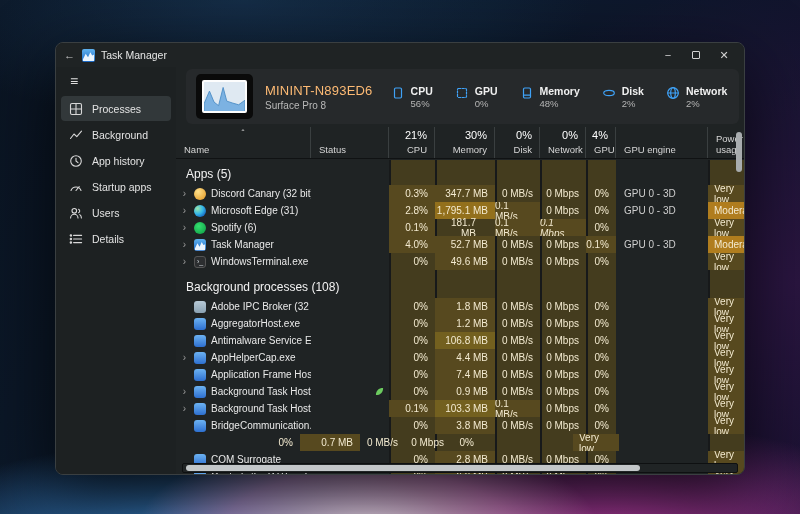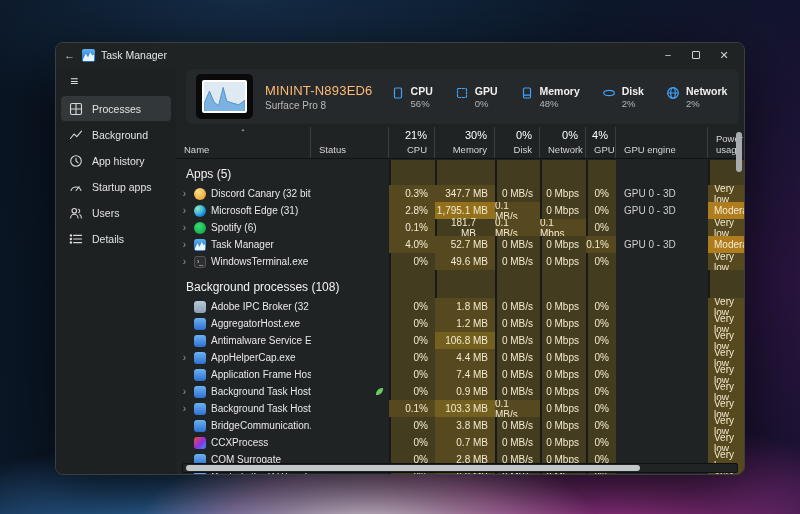--- a/index.html
+++ b/index.html
@@ -357,21 +357,21 @@
                   <div class="cell c-status" style="flex-basis: 78px;"></div>
                   <div class="cell c-heat" style="flex-basis: 46px; padding: 0px;">
                     <div class="heatcell h1">0.1%</div>
                   </div>
                   <div class="cell c-heat" style="flex-basis: 60px; padding: 12px; text-align: right;">
                     <div class="heatcell h2">181.7 MB</div>
                   </div>
                   <div class="cell c-heat" style="flex-basis: 45px; padding: 0px;">
                     <div class="heatcell h1">0.1 MB/s</div>
                   </div>
-                  <div class="cell c-heat" style="flex-basis: 46px; padding: 0px;">
+                  <div class="cell c-heat" style="flex-basis: 46px; padding: 0px; font-style: italic;">
                     <div class="heatcell h1">0.1 Mbps</div>
                   </div>
                   <div class="cell c-heat" style="flex-basis: 30px; padding: 0px;">
                     <div class="heatcell">0%</div>
                   </div>
                   <div class="cell c-engine" style="flex-basis: 92px;"></div>
                   <div class="cell" style="flex-basis: 46px; padding: 0px;">
                     <div class="heatcell h1" style="justify-content: flex-start; padding-left: 6px; color: rgb(243, 234, 208);">Very low</div>
                   </div>
                 </div>
@@ -655,25 +655,20 @@
                   </div>
                   <div class="cell c-heat" style="flex-basis: 30px; padding: 0px;">
                     <div class="heatcell">0%</div>
                   </div>
                   <div class="cell c-engine" style="flex-basis: 92px;"></div>
                   <div class="cell" style="flex-basis: 46px; padding: 0px;">
                     <div class="heatcell h1" style="justify-content: flex-start; padding-left: 6px; color: rgb(243, 234, 208);">Very low</div>
                   </div>
                 </div>
                 <div class="row">
-                  <div class="cell c-name" style="flex-basis: 135px;">
-                    <span class="chev"></span>
-                    <span class="picon" style="background: linear-gradient(135deg, rgb(239, 77, 58), rgb(142, 46, 230) 55%, rgb(46, 155, 230));"></span>
-                    <span class="pname">CCXProcess</span>
-                  </div>
                   <div class="cell c-status" style="flex-basis: 78px;"></div>
                   <div class="cell c-heat" style="flex-basis: 46px; padding: 0px;">
                     <div class="heatcell">0%</div>
                   </div>
                   <div class="cell c-heat" style="flex-basis: 60px; padding: 0px;">
                     <div class="heatcell h1">0.7 MB</div>
                   </div>
                   <div class="cell c-heat" style="flex-basis: 45px; padding: 0px;">
                     <div class="heatcell">0 MB/s</div>
                   </div>

